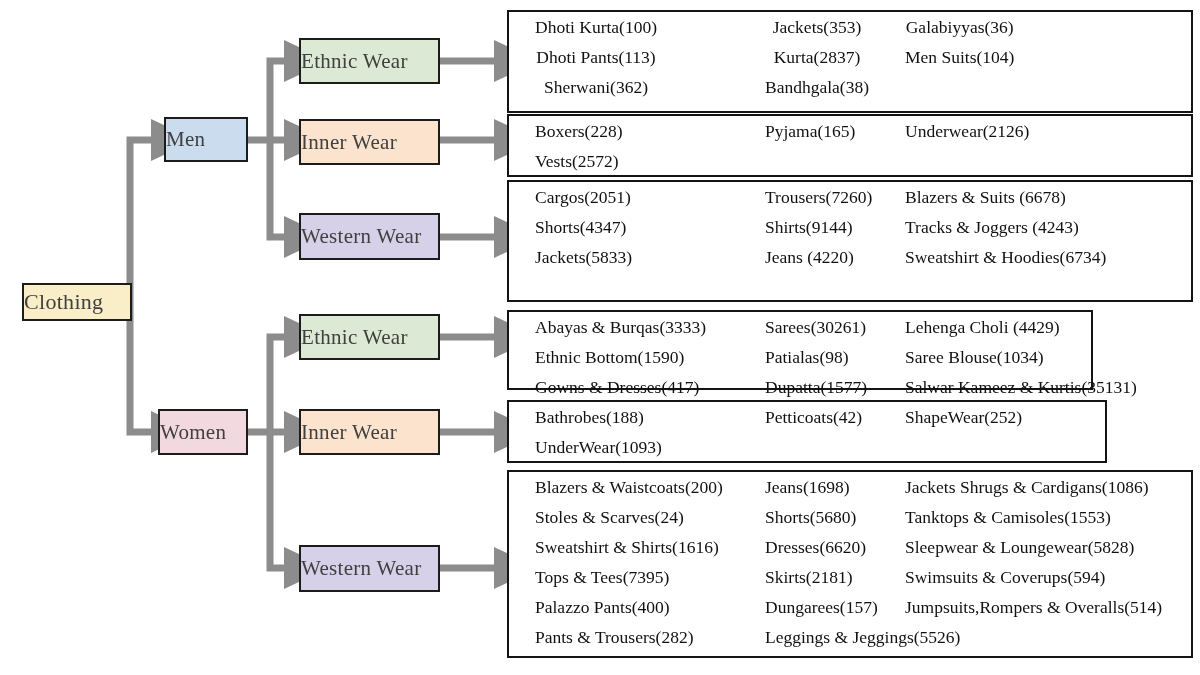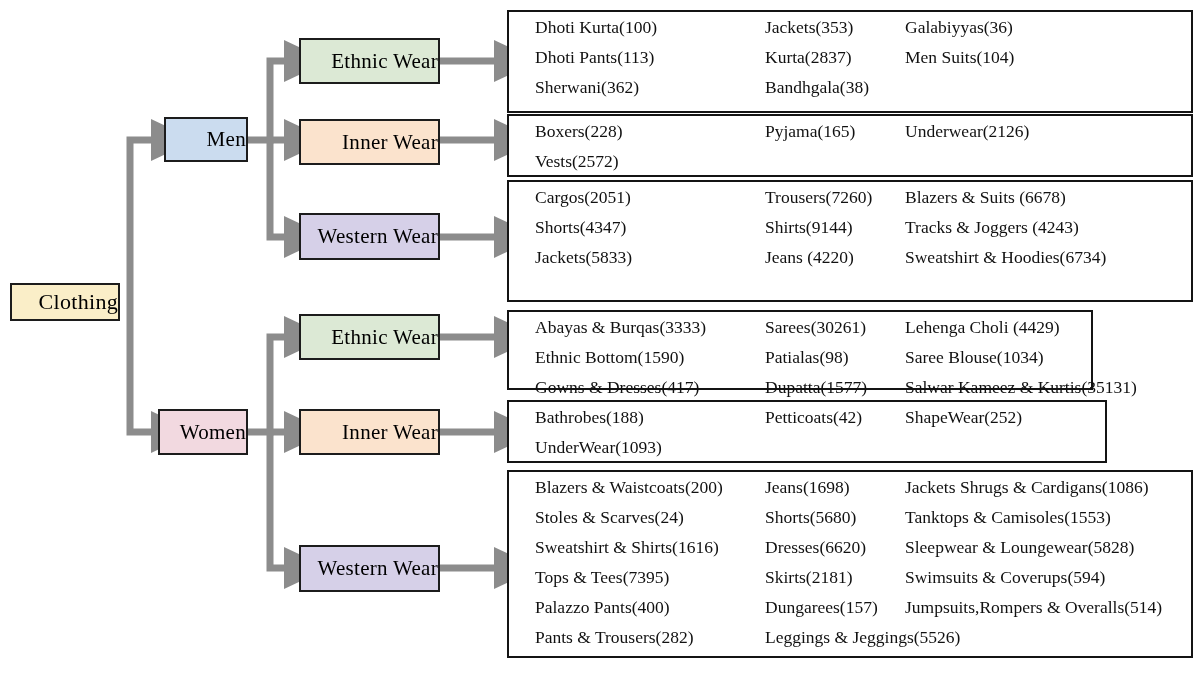--- a/index.html
+++ b/index.html
@@ -11,26 +11,26 @@
   #stage{position:relative;width:1200px;height:675px;}
 
   
   #wires{position:absolute;left:0;top:0;width:1200px;height:675px;}
 
   
   .node{
     position:absolute;
     border:2px solid #1c1c1c;
     box-sizing:border-box;
-    display:flex;align-items:center;justify-content:flex-end;
-    font-size:21px;color:#000000;
+    display:flex;align-items:center;justify-content:flex-start;
+    font-size:21px;color:#404040;
     letter-spacing:.3px;
     z-index:3;
   }
-  .node.root{font-size:22px;}
+  .node.root{font-size:22px;margin-left:12px;}
 
   
   .leafbox{
     position:absolute;
     border:2px solid #141414;
     box-sizing:border-box;
     background:#ffffff;
     z-index:3;
   }
   .leafgrid{
@@ -105,21 +105,21 @@
   <div class="node" style="left:299px;top:314px;width:141px;height:46px;background:#dce9d5;">
     <span>Ethnic Wear</span>
   </div>
   <div class="node" style="left:299px;top:409px;width:141px;height:46px;background:#fbe3cd;">
     <span>Inner Wear</span>
   </div>
   <div class="node" style="left:299px;top:545px;width:141px;height:47px;background:#d6d0e8;">
     <span>Western Wear</span>
   </div>
 
-  <div class="leafbox" style="left:507px;top:10px;width:686px;height:103px;">
+  <div class="leafbox" style="left:507px;top:10px;width:686px;height:103px;text-align:center;">
       <div class="leafgrid">
         <div class="lcol c1">
           <div class="litem">Dhoti Kurta(100)</div>
           <div class="litem">Dhoti Pants(113)</div>
           <div class="litem">Sherwani(362)</div>
         </div>
         <div class="lcol c2">
           <div class="litem">Jackets(353)</div>
           <div class="litem">Kurta(2837)</div>
           <div class="litem">Bandhgala(38)</div>

